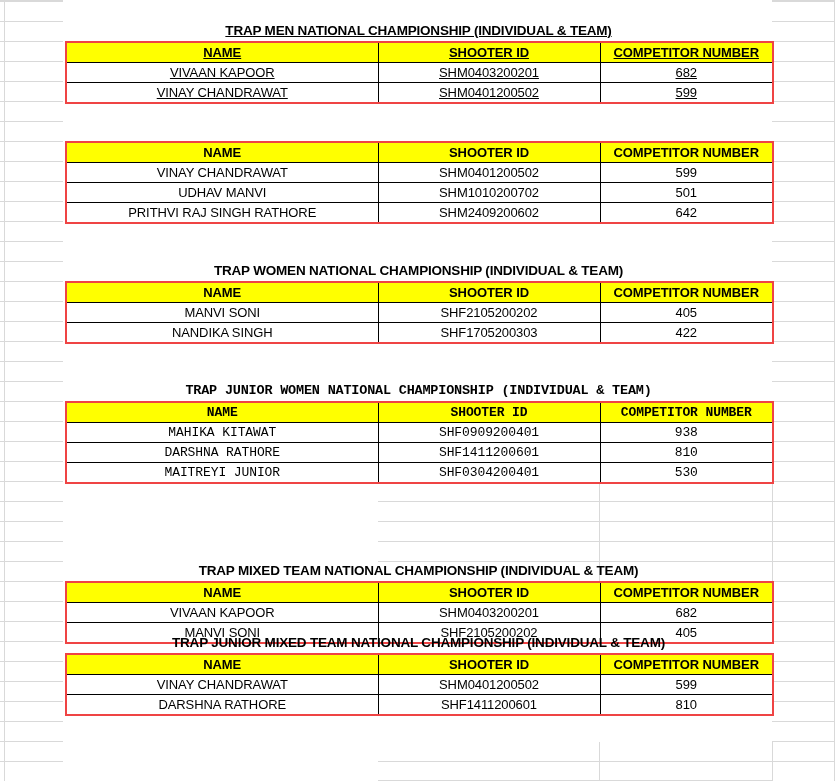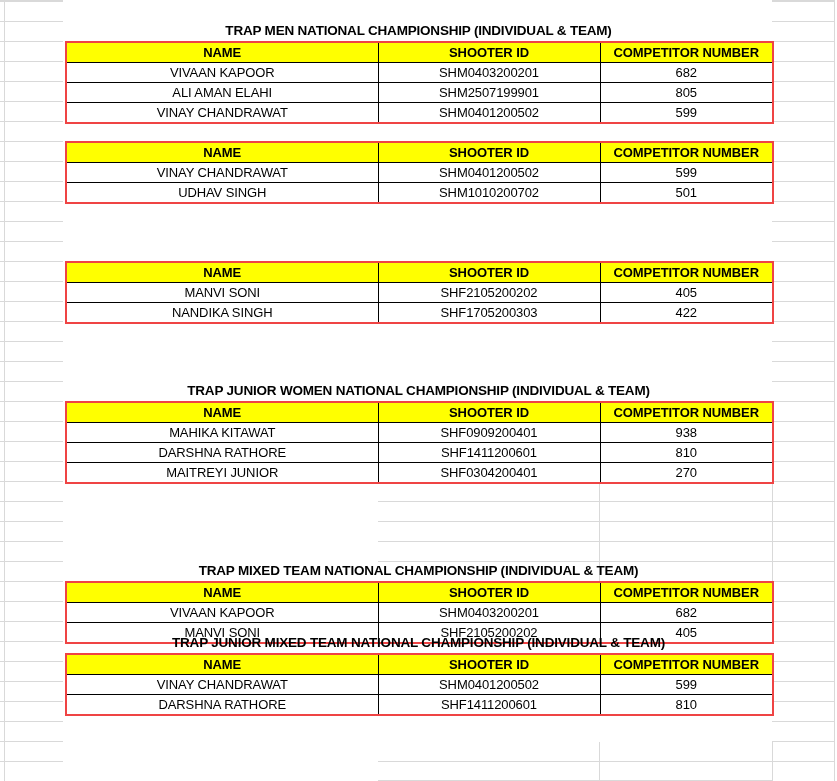--- a/index.html
+++ b/index.html
@@ -78,21 +78,21 @@
   <div class="gl h" style="left:378px; top:541px; width:394px;"></div>
   <div class="gl h" style="left:378px; top:561px; width:394px;"></div>
   <div class="gl v" style="left:599px; top:482px; height:99px;"></div>
   <div class="gl v" style="left:772px; top:482px; height:99px;"></div>
 
   <div class="gl h" style="left:378px; top:761px; width:394px;"></div>
   <div class="gl h" style="left:378px; top:780px; width:394px;"></div>
   <div class="gl v" style="left:599px; top:742px; height:39px;"></div>
   <div class="gl v" style="left:772px; top:742px; height:39px;"></div>
 
-  <div class="section" style="top: 21px;">
+  <div class="section" style="top: 21px; text-decoration: underline;">
     <div class="section-title">TRAP MEN NATIONAL CHAMPIONSHIP (INDIVIDUAL &amp; TEAM)</div>
     <table class="results">
       <colgroup>
         <col style="width:312px">
         <col style="width:222px">
         <col style="width:173px">
       </colgroup>
       <thead>
         <tr>
           <th style="background: rgb(255, 255, 0);">NAME</th>
@@ -100,25 +100,20 @@
           <th style="background: rgb(255, 255, 0);">COMPETITOR NUMBER</th>
         </tr>
       </thead>
       <tbody>
           <tr>
             <td>VIVAAN KAPOOR</td>
             <td>SHM0403200201</td>
             <td>682</td>
           </tr>
           <tr>
-            <td>ALI AMAN ELAHI</td>
-            <td>SHM2507199901</td>
-            <td>805</td>
-          </tr>
-          <tr>
             <td>VINAY CHANDRAWAT</td>
             <td>SHM0401200502</td>
             <td>599</td>
           </tr>
         </tbody>
     </table>
   </div>
 
   <div class="section" style="top: 141px;">
     <table class="results">
@@ -134,29 +129,35 @@
           <th style="background: rgb(255, 255, 0);">COMPETITOR NUMBER</th>
         </tr>
       </thead>
       <tbody>
           <tr>
             <td>VINAY CHANDRAWAT</td>
             <td>SHM0401200502</td>
             <td>599</td>
           </tr>
           <tr>
-            <td>UDHAV SINGH</td>
+            <td>UDHAV MANVI</td>
             <td>SHM1010200702</td>
             <td>501</td>
           </tr>
+          <tr>
+            <td>PRITHVI RAJ SINGH RATHORE</td>
+            <td>SHM2409200602</td>
+            <td>642</td>
+          </tr>
         </tbody>
     </table>
   </div>
 
   <div class="section" style="top: 261px;">
+    <div class="section-title">TRAP WOMEN NATIONAL CHAMPIONSHIP (INDIVIDUAL &amp; TEAM)</div>
     <table class="results">
       <colgroup>
         <col style="width:312px">
         <col style="width:222px">
         <col style="width:173px">
       </colgroup>
       <thead>
         <tr>
           <th style="background: rgb(255, 255, 0);">NAME</th>
           <th style="background: rgb(255, 255, 0);">SHOOTER ID</th>
@@ -171,21 +172,21 @@
           </tr>
           <tr>
             <td>NANDIKA SINGH</td>
             <td>SHF1705200303</td>
             <td>422</td>
           </tr>
         </tbody>
     </table>
   </div>
 
-  <div class="section" style="top: 381px;">
+  <div class="section" style="top: 381px; font-family: Liberation Mono, monospace;">
     <div class="section-title">TRAP JUNIOR WOMEN NATIONAL CHAMPIONSHIP (INDIVIDUAL &amp; TEAM)</div>
     <table class="results">
       <colgroup>
         <col style="width:312px">
         <col style="width:222px">
         <col style="width:173px">
       </colgroup>
       <thead>
         <tr>
           <th style="background: rgb(255, 255, 0);">NAME</th>
@@ -200,21 +201,21 @@
             <td>938</td>
           </tr>
           <tr>
             <td>DARSHNA RATHORE</td>
             <td>SHF1411200601</td>
             <td>810</td>
           </tr>
           <tr>
             <td>MAITREYI JUNIOR</td>
             <td>SHF0304200401</td>
-            <td>270</td>
+            <td>530</td>
           </tr>
         </tbody>
     </table>
   </div>
 
   <div class="section" style="top: 561px;">
     <div class="section-title">TRAP MIXED TEAM NATIONAL CHAMPIONSHIP (INDIVIDUAL &amp; TEAM)</div>
     <table class="results">
       <colgroup>
         <col style="width:312px">

